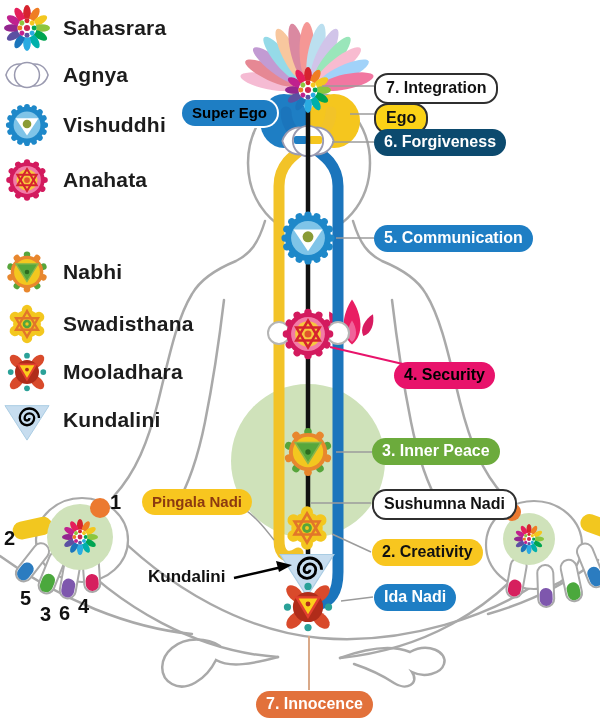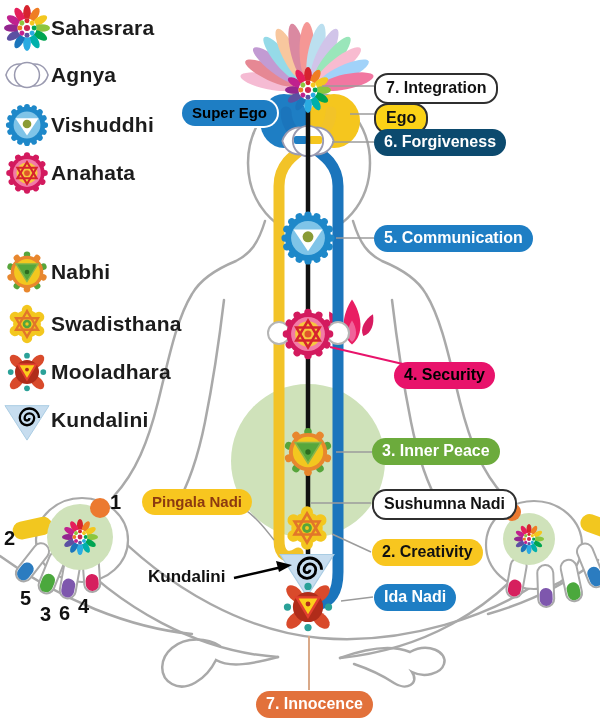--- a/index.html
+++ b/index.html
@@ -1,20 +1,20 @@
 <!DOCTYPE html>
 <html><head>
 <meta charset="utf-8">
 <style>
   html,body{margin:0;padding:0;background:#fff;}
   .stage{position:relative;width:600px;height:722px;background:#fff;overflow:hidden;
          font-family:"Liberation Sans",sans-serif;}
   .layer{position:absolute;left:0;top:0;}
   
-  .legend-row{position:absolute;left:4px;display:flex;align-items:center;gap:1px;height:44px;justify-content:center;}
+  .legend-row{position:absolute;left:4px;display:flex;align-items:center;gap:13px;height:44px;justify-content:center;}
   .legend-icon{flex:0 0 auto;}
   .legend-label{font-size:21px;font-weight:bold;color:#1c1c1c;letter-spacing:.2px;}
   
   .tag{position:absolute;font-weight:bold;font-size:16px;line-height:1;padding:5px 10px 6px;
        border-radius:14px;white-space:nowrap;}
   .tag.outlined{background:#fff;border:2px solid #2f2f2f;color:#111;}
   .hand-num{position:absolute;font-weight:bold;font-size:20px;color:#111;line-height:1;}
   .plain-label{position:absolute;font-weight:bold;font-size:17px;color:#111;line-height:1;}
 </style>
 </head>
@@ -313,21 +313,21 @@
         <use href="#icon-agnya"></use>
       </svg>
     <span class="legend-label">Agnya</span>
   </div>
   <div class="legend-row" style="top:103px">
     <svg class="legend-icon" width="46" height="46" viewBox="0 0 48 48">
         <use href="#icon-vishuddhi"></use>
       </svg>
     <span class="legend-label">Vishuddhi</span>
   </div>
-  <div class="legend-row" style="top:151px">
+  <div class="legend-row" style="top:158px">
     <svg class="legend-icon" width="46" height="46" viewBox="0 0 48 48">
         <use href="#icon-anahata"></use>
       </svg>
     <span class="legend-label">Anahata</span>
   </div>
   <div class="legend-row" style="top:302px">
     <svg class="legend-icon" width="46" height="46" viewBox="0 0 48 48">
         <use href="#icon-swadisthana"></use>
       </svg>
     <span class="legend-label">Swadisthana</span>

